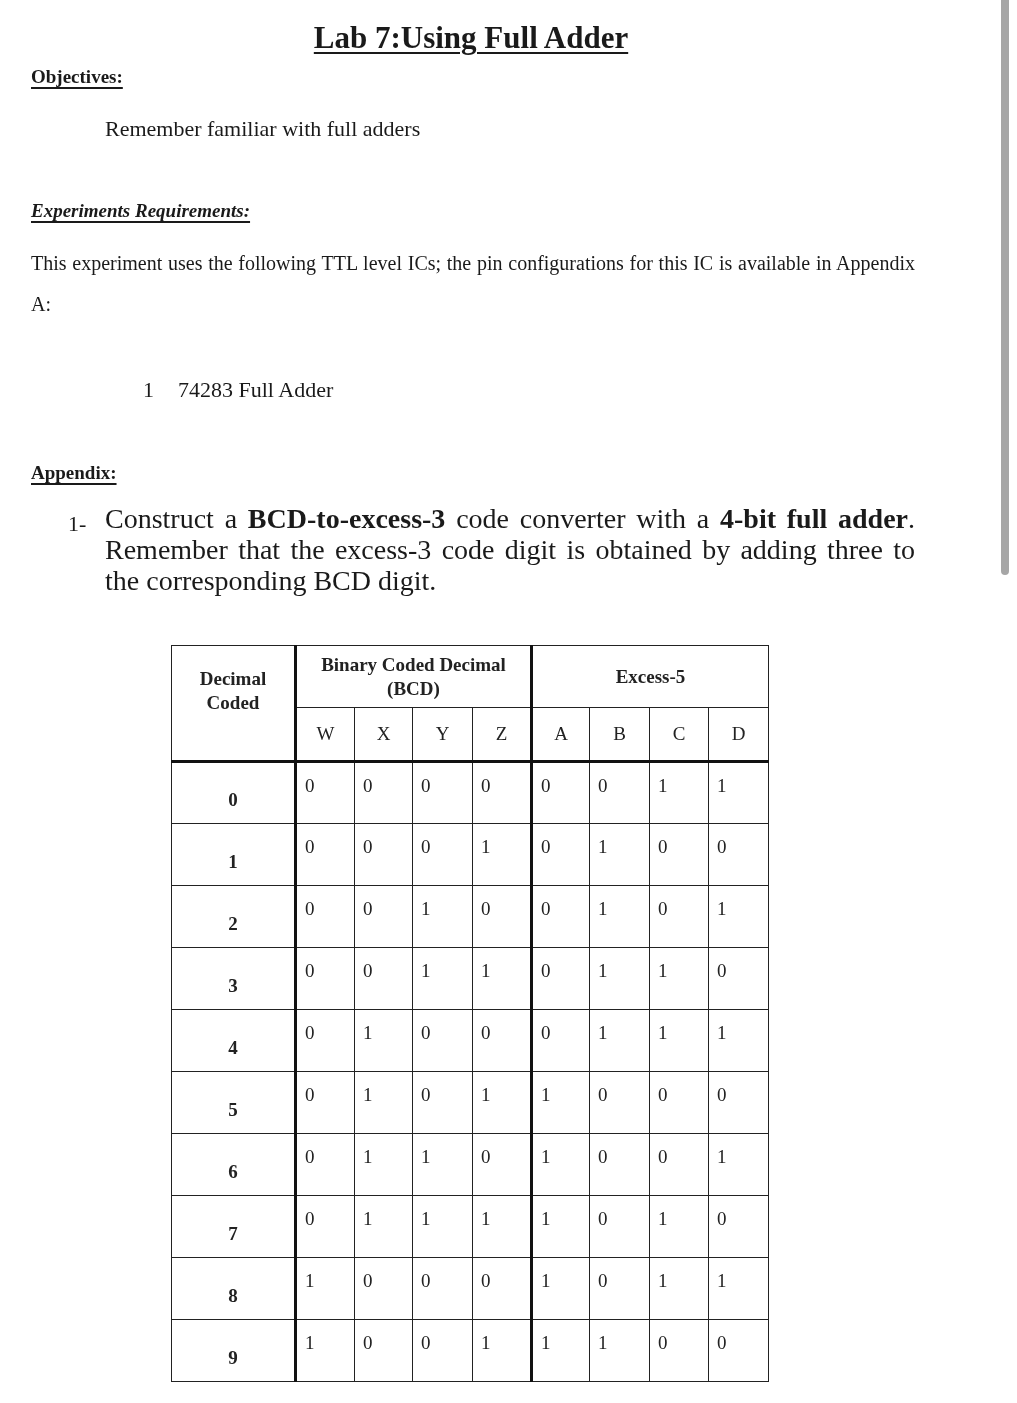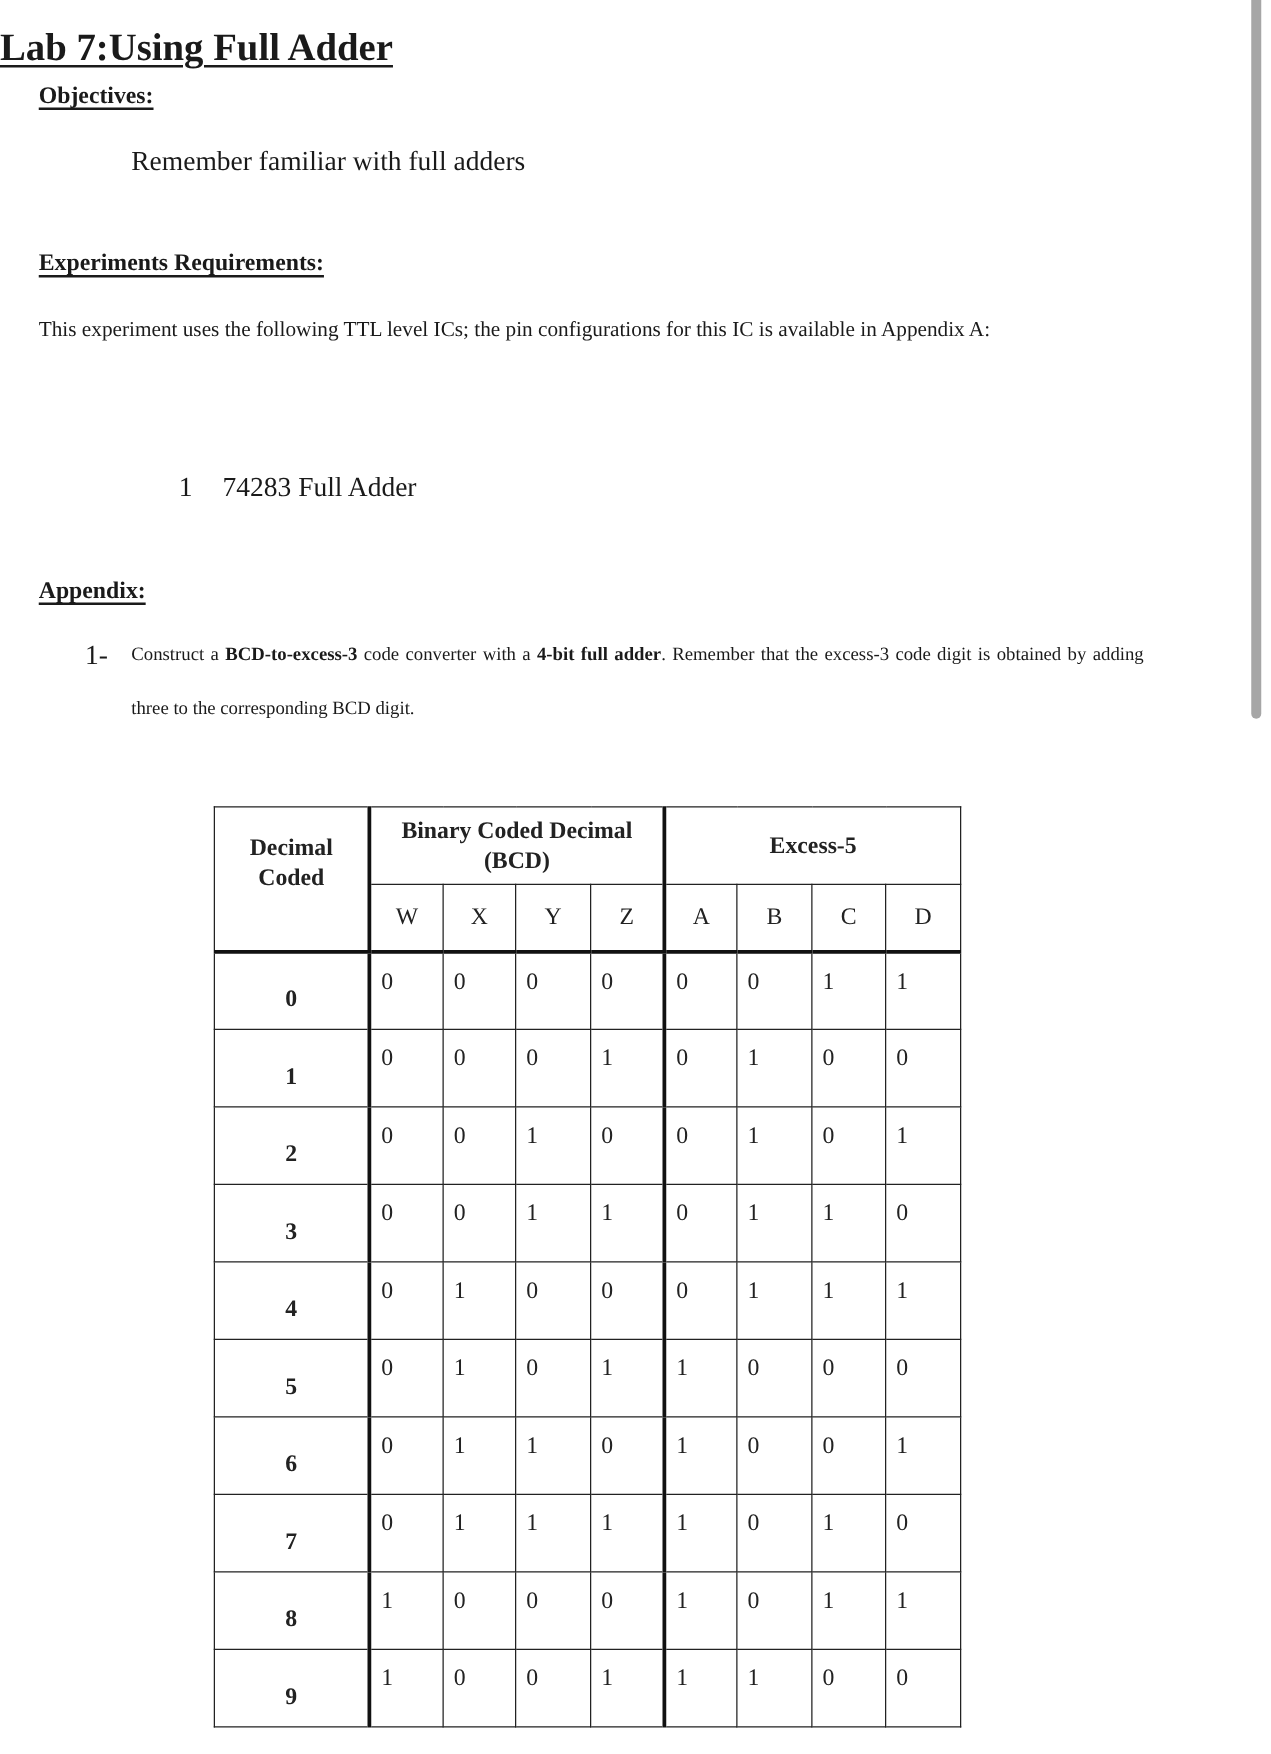--- a/index.html
+++ b/index.html
@@ -2,35 +2,35 @@
 <html><head>
   <meta charset="utf-8">
   <style>
     html, body { margin: 0; padding: 0; }
     body {
       width: 1017px; height: 1403px; background: #ffffff; position: relative; overflow: hidden;
       font-family: "Liberation Serif", "DejaVu Serif", serif; color: #1a1a1a;
     }
     .abs { position: absolute; }
     .title {
-      left: 0; width: 942px; top: 20px; 
+      left: 0; width: 942px; top: 20px; text-align: center;
       font-size: 31px; font-weight: bold; text-decoration: underline; text-underline-offset: 4px;
       text-decoration-thickness: 2px; white-space: nowrap;
     }
     .heading {
       font-size: 19px; font-weight: bold; text-decoration: underline; text-underline-offset: 4px;
       text-decoration-thickness: 2px; white-space: nowrap; left: 31px;
     }
     .body-text { font-size: 22px; white-space: nowrap; }
     .para {
-      left: 31px; width: 884px; font-size: 17px; line-height: 41px; text-align: justify;
+      left: 31px; width: 884px; font-size: 20px; line-height: 41px; text-align: justify;
       text-align-last: left;
     }
     .proc {
-      left: 105px; width: 810px; font-size: 15px; line-height: 43px; text-align: justify; text-align-last: left;
+      left: 105px; width: 810px; font-size: 28px; line-height: 31px; text-align: justify; text-align-last: left;
     }
     .proc-num { left: 68px; font-size: 22px; }
     .proc b { font-weight: bold; }
 
     table.truth {
       position: absolute; left: 171px; top: 645px; border-collapse: collapse;
       font-family: "Liberation Serif", "DejaVu Serif", serif;
     }
     table.truth td, table.truth th {
       border: 1.5px solid #222; padding: 0; font-size: 19px; color: #222;
@@ -47,21 +47,21 @@
     }
   </style>
 </head>
 <body>
 
 <div class="abs title">Lab 7:Using Full Adder</div>
 
 <div class="abs heading" style="top:66px;">Objectives:</div>
 <div class="abs body-text" style="left:105px; top:116px;">Remember familiar with full adders</div>
 
-<div class="abs heading" style="top:200px;">Experiments Requirements:</div>
+<div class="abs heading" style="top:200px;font-style:italic;">Experiments Requirements:</div>
 <div class="abs para" style="top:243px;">This experiment uses the following TTL level ICs; the pin configurations for this IC is available in Appendix A:</div>
 
 <div class="abs body-text" style="left:143px; top:377px;">1</div>
 <div class="abs body-text" style="left:178px; top:377px;">74283 Full Adder</div>
 
 <div class="abs heading" style="top:462px;">Appendix:</div>
 <div class="abs proc-num" style="top:511px;">1-</div>
 <div class="abs proc" style="top:503px;">
   <span>Construct a </span><b>BCD-to-excess-3</b><span> code converter with a </span><b>4-bit full adder</b><span>. Remember that the excess-3 code digit is obtained by adding three to the corresponding BCD digit.</span>
 </div>

